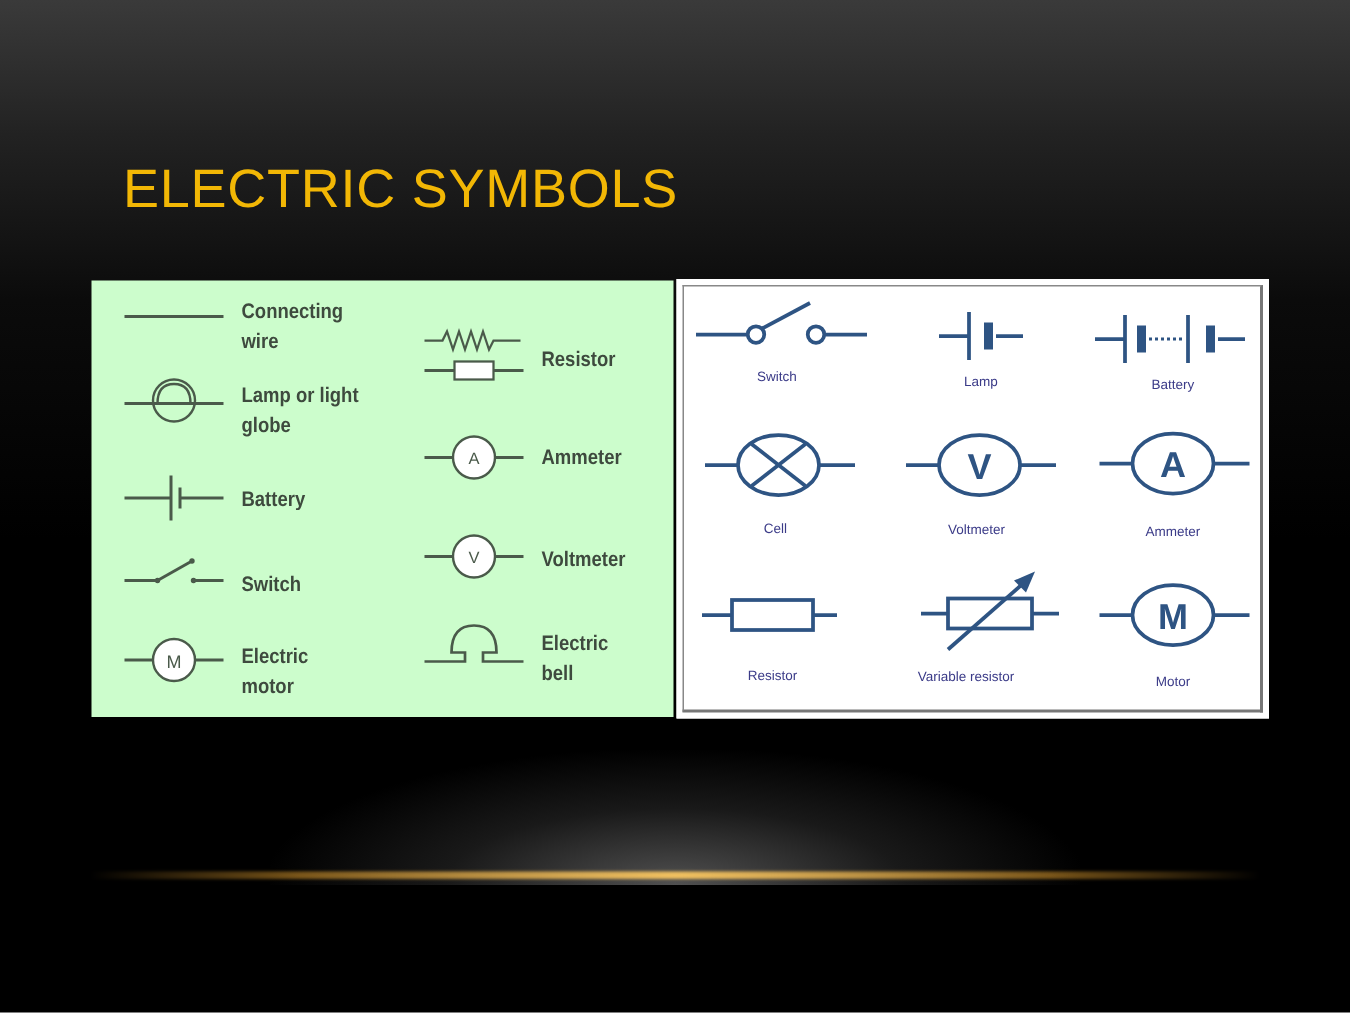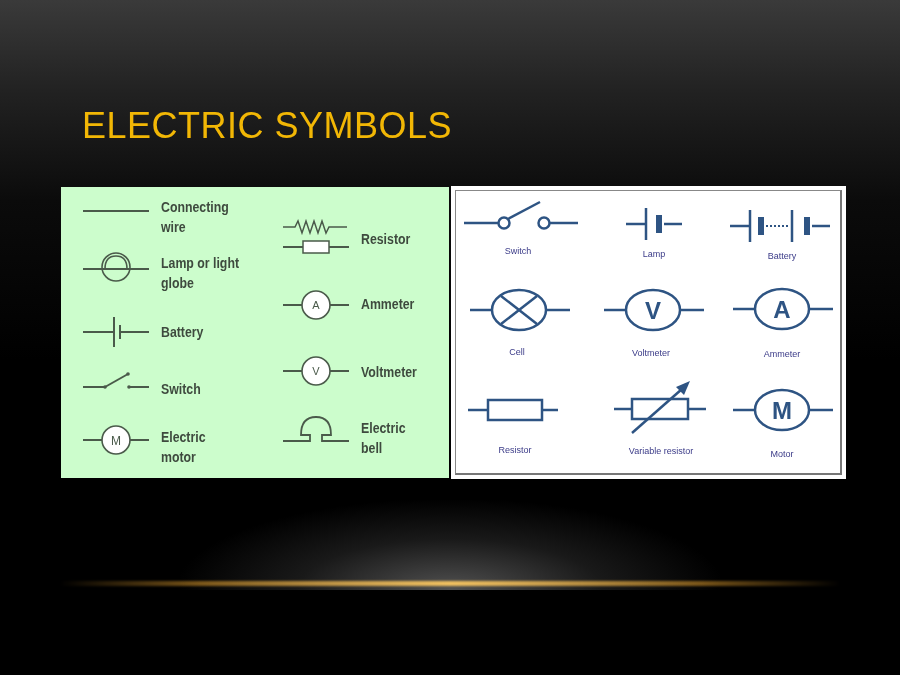--- a/index.html
+++ b/index.html
@@ -224,21 +224,21 @@
 
   <svg class="sym" style="left:160px;top:190px" width="96" height="62">
     <g stroke="#2e5483" stroke-width="2.5" fill="none">
       <line x1="2" y1="32" x2="20" y2="32"></line>
       <rect x="20" y="22" width="56" height="20"></rect>
       <line x1="76" y1="32" x2="94" y2="32"></line>
       <line x1="20" y1="56" x2="70" y2="12"></line>
     </g>
     <polygon points="78,4 64,10 72,18" fill="#2e5483"></polygon>
   </svg>
-  <div class="rlbl" style="left:149px;top:258px">Variable resistor</div>
+  <div class="rlbl" style="left:132px;top:258px">Variable resistor</div>
 
   <svg class="sym" style="left:279px;top:200px" width="104" height="46">
     <g stroke="#2e5483" stroke-width="2.5" fill="none">
       <line x1="2" y1="23" x2="24" y2="23"></line>
       <ellipse cx="51" cy="23" rx="27" ry="20"></ellipse>
       <line x1="78" y1="23" x2="102" y2="23"></line>
     </g>
     <text x="51" y="32" text-anchor="middle" font-family="Liberation Sans, sans-serif" font-weight="bold" font-size="24" fill="#2e5483">M</text>
   </svg>
   <div class="rlbl" style="left:270px;top:261px">Motor</div>

